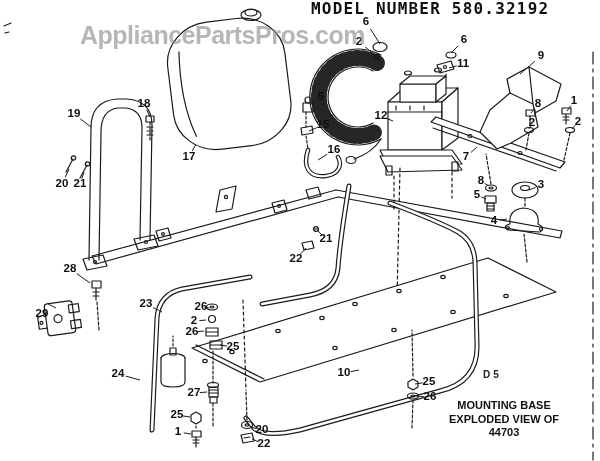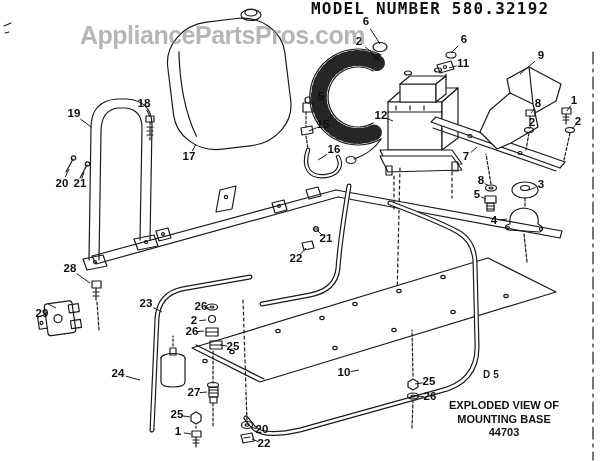--- a/index.html
+++ b/index.html
@@ -350,19 +350,19 @@
       <div class="plabel" style="left: 344px; top: 373px;">10</div>
       <div class="plabel" style="left: 429px; top: 382px;">25</div>
       <div class="plabel" style="left: 430px; top: 397px;">26</div>
     </div>
 
   <div class="model">MODEL NUMBER 580.32192</div>
 
   <div class="pageref">D5</div>
 
   <div class="caption">
+    <div>MOUNTING BASE</div>
     <div>EXPLODED VIEW OF</div>
-    <div>MOUNTING BASE</div>
     <div>44703</div>
   </div>
 
   <div class="watermark">AppliancePartsPros.com</div>
 </div>
 
 </body></html>

